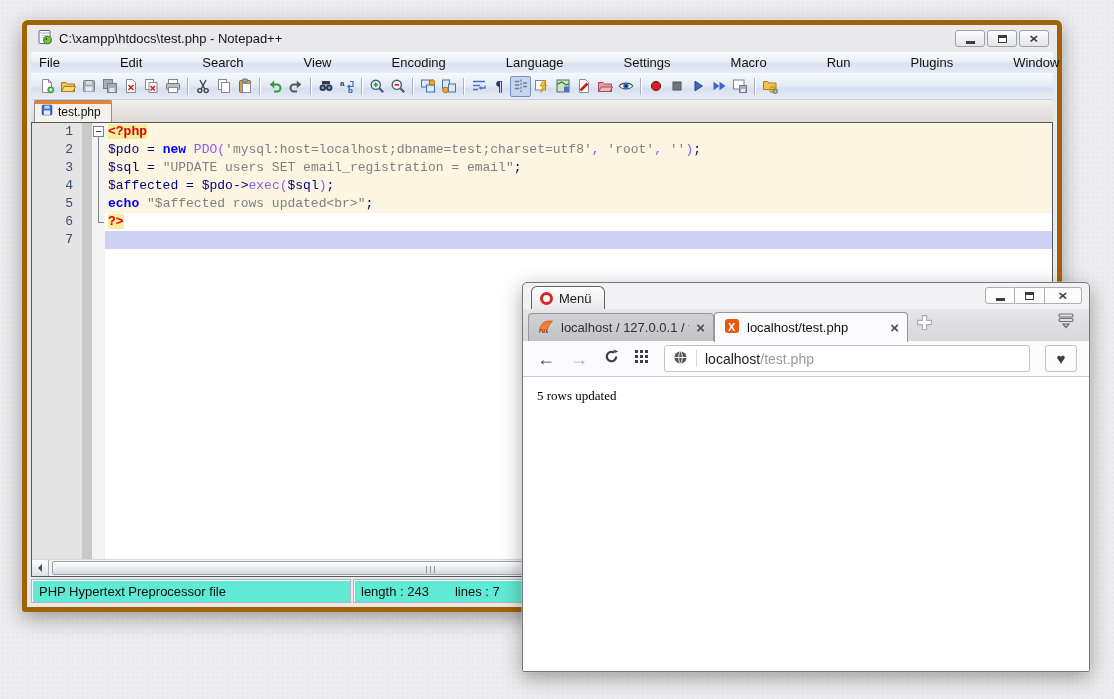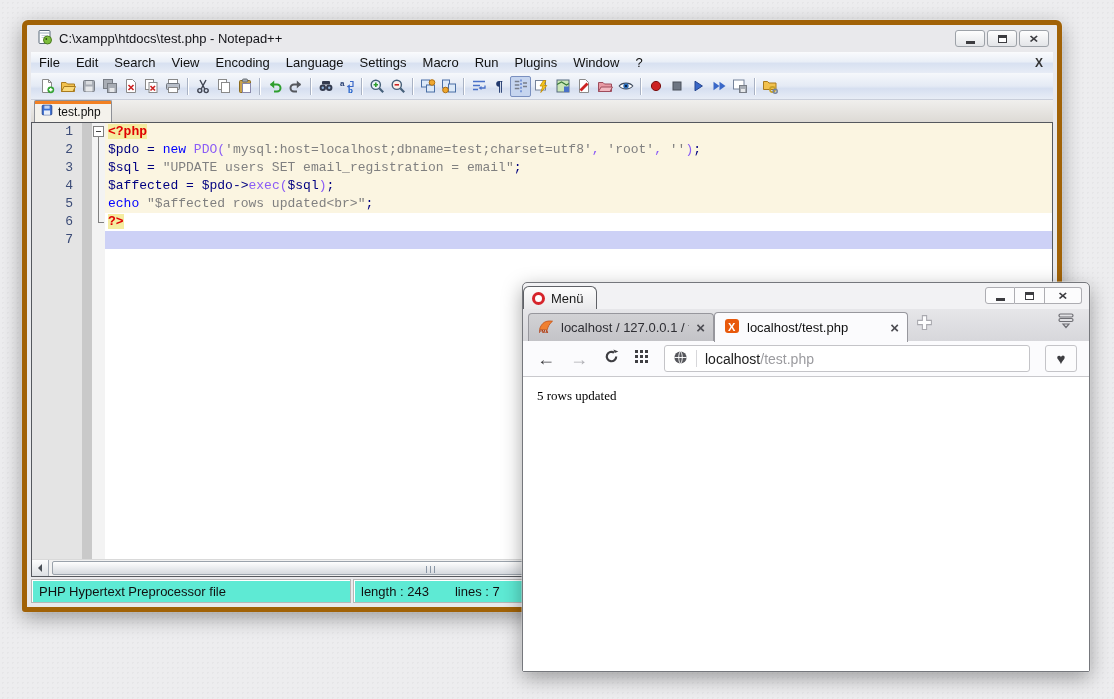--- a/index.html
+++ b/index.html
@@ -24,21 +24,21 @@
   .wbtn { width:30px; height:17px; background:linear-gradient(#FEFEFE,#E3E5E8);
           border:1px solid #9DA2A8; border-radius:3px; display:flex; align-items:center;
           justify-content:center; position:relative; }
   .g-min { width:9px; height:3px; background:#3C3C40; margin-top:7px; }
   .g-max { width:9px; height:8px; border:1.5px solid #3C3C40; border-top-width:3px; background:#fff; }
   .g-cls { font-size:13px; font-weight:bold; color:#3C3C40; line-height:1; transform:scaleX(1.2); }
 
   .npp-client { flex:1; margin:0 4px 4px 4px; display:flex; flex-direction:column; min-height:0; }
 
   .menubar { height:21px; display:flex; align-items:center; font-size:13px; color:#111;
-             background:linear-gradient(180deg,#FAFBFD 0%,#EAEFF7 45%,#D8E1F1 55%,#E7ECF6 100%); }
+             background:linear-gradient(180deg,#FAFBFD 0%,#EAEFF7 45%,#D8E1F1 55%,#E7ECF6 100%);gap:44px; }
   .menubar .mi { padding:0 8px; line-height:21px; }
   .menubar .mx { margin-left:auto; padding:0 10px; font-weight:bold; color:#333; font-size:12px; }
 
   .toolbar { height:27px; display:flex; align-items:center; padding-left:5px;
              background:linear-gradient(180deg,#F6F8FB 0%,#E4EAF5 50%,#D6DFF0 60%,#E8EDF6 100%);
              border-bottom:1px solid #C9CEDA; }
   .tbi { width:21px; height:21px; display:flex; align-items:center; justify-content:center;
          border:1px solid transparent; border-radius:2px; flex:0 0 auto; }
   .tbi.pressed { background:#C6D5EF; border-color:#7A90C0; }
   .tsep { width:1px; height:17px; background:#A9B2C4; margin:0 4px; box-shadow:1px 0 0 #fff; flex:0 0 auto; }
@@ -65,21 +65,21 @@
   .vl-below { top:14px; bottom:0; }
   .vl-full { top:0; bottom:0; }
   .vl-top { top:0; height:9px; }
   .hl { position:absolute; left:6px; top:9px; width:6px; height:1px; background:#808080; }
   .code { flex:1; font:13px/18px "Liberation Mono", monospace; white-space:pre; padding-left:3px; }
   .bg-php { background:var(--php-bg,#FBF5E1); }
   .bg-html { background:#FFFFFF; }
   .bg-caret { background:var(--caret-line,#CDD1F6); }
   .st-t { color:var(--tag-fg,#E00000); background:var(--tag-bg,#F5ECA0); font-weight:bold; }
   .st-v { color:var(--variable,#000080); }
-  .st-k { color:var(--keyword,#0000FF); font-weight:normal; }
+  .st-k { color:var(--keyword,#0000FF); font-weight:bold; }
   .st-s { color:var(--string,#808080); }
   .st-p { color:#8b5cf6; }
   .st-o { color:var(--variable,#000080); }
 
   .hscroll { height:17px; background:#F1F1F1; border-top:1px solid #D9D9D9; position:relative; flex:0 0 auto; }
   .harrow { position:absolute; left:0; top:0; width:17px; height:16px;
             background:linear-gradient(#FDFDFD,#DDE0E4); border-right:1px solid #A5ACB5;
             display:flex; align-items:center; justify-content:center; }
   .harrow.right { left:auto; right:0; border-right:none; border-left:1px solid #A5ACB5; }
   .tri-l { width:0; height:0; border:4px solid transparent; border-right-color:#4A4F56; margin-left:-4px; }
@@ -92,21 +92,21 @@
   .statusbar { height:24px; margin-top:2px; display:flex; font-size:13px; color:#111; gap:2px; }
   .scell { background:#5eead4; border:1px solid #B6B6B6; box-shadow:inset 1px 1px 0 #fff;
            display:flex; align-items:center; padding:0 7px; white-space:nowrap; overflow:hidden; }
   .scell.c1 { width:320px; }
   .scell.c2 { flex:1; gap:26px; }
 
   
   .opr { left:522px; top:282px; width:568px; height:390px; background:#F2F2F4;
          border:1px solid #75777C; border-radius:5px 5px 2px 2px; display:flex; flex-direction:column; }
   .op-top { height:26px; position:relative; }
-  .menu-btn { position:absolute; left:0; top:3px; height:24px; padding:0 12px 0 8px;
+  .menu-btn { position:absolute; left:8px; top:3px; height:24px; padding:0 12px 0 8px;
               display:flex; align-items:center; gap:6px; font-size:13px; color:#1a1a1a;
               background:linear-gradient(#FDFDFD,#E8E8EA); border:1px solid #5F6166;
               border-bottom:none; border-radius:6px 6px 0 0; }
   .o-logo { width:13px; height:13px; border-radius:50%; border:3.5px solid #D6242B; background:#fff; }
   .op-winbtns { position:absolute; right:7px; top:4px; display:flex; }
   .owbtn { width:30px; height:17px; background:#FCFCFD; border:1px solid #ADADB2; border-left-width:0;
            display:flex; align-items:center; justify-content:center; }
   .owbtn:first-child { border-left-width:1px; border-radius:3px 0 0 3px; }
   .owbtn:last-child { width:37px; border-radius:0 3px 3px 0; }
 

